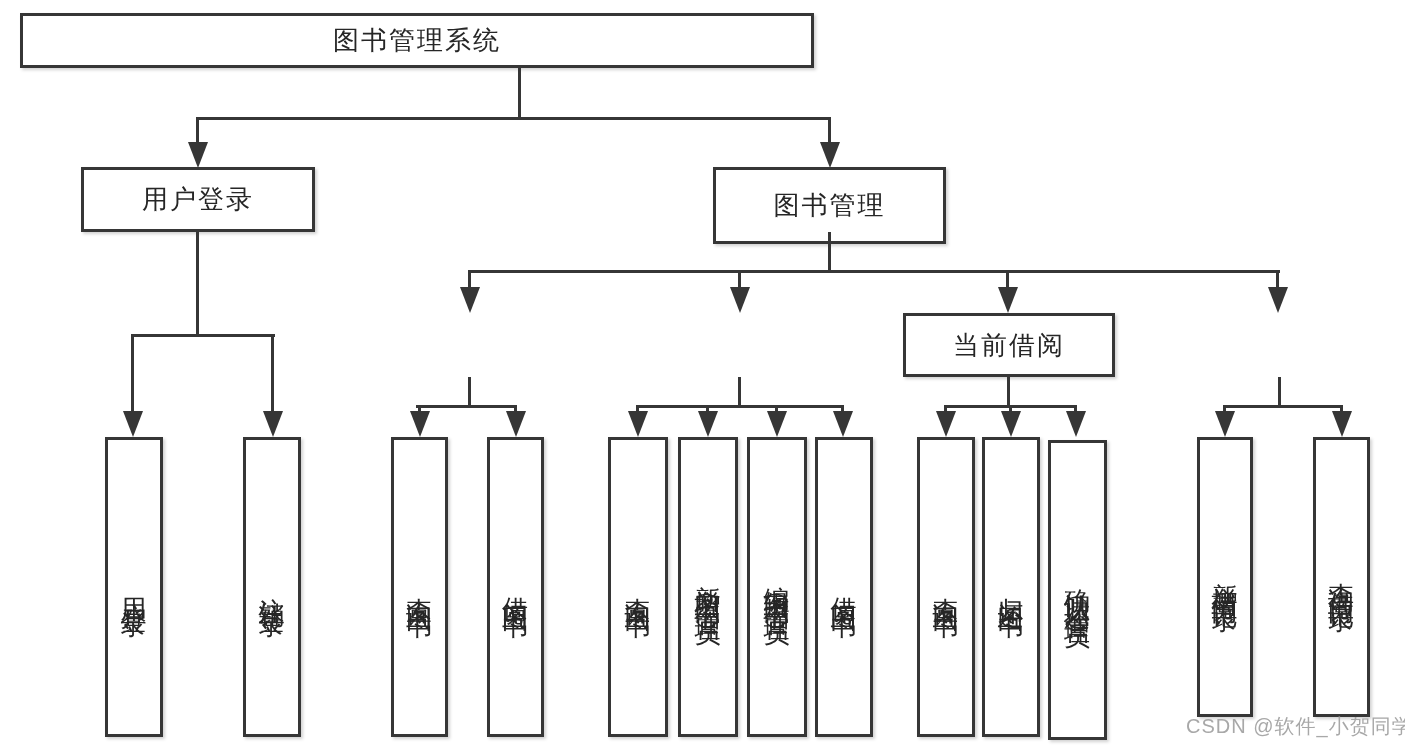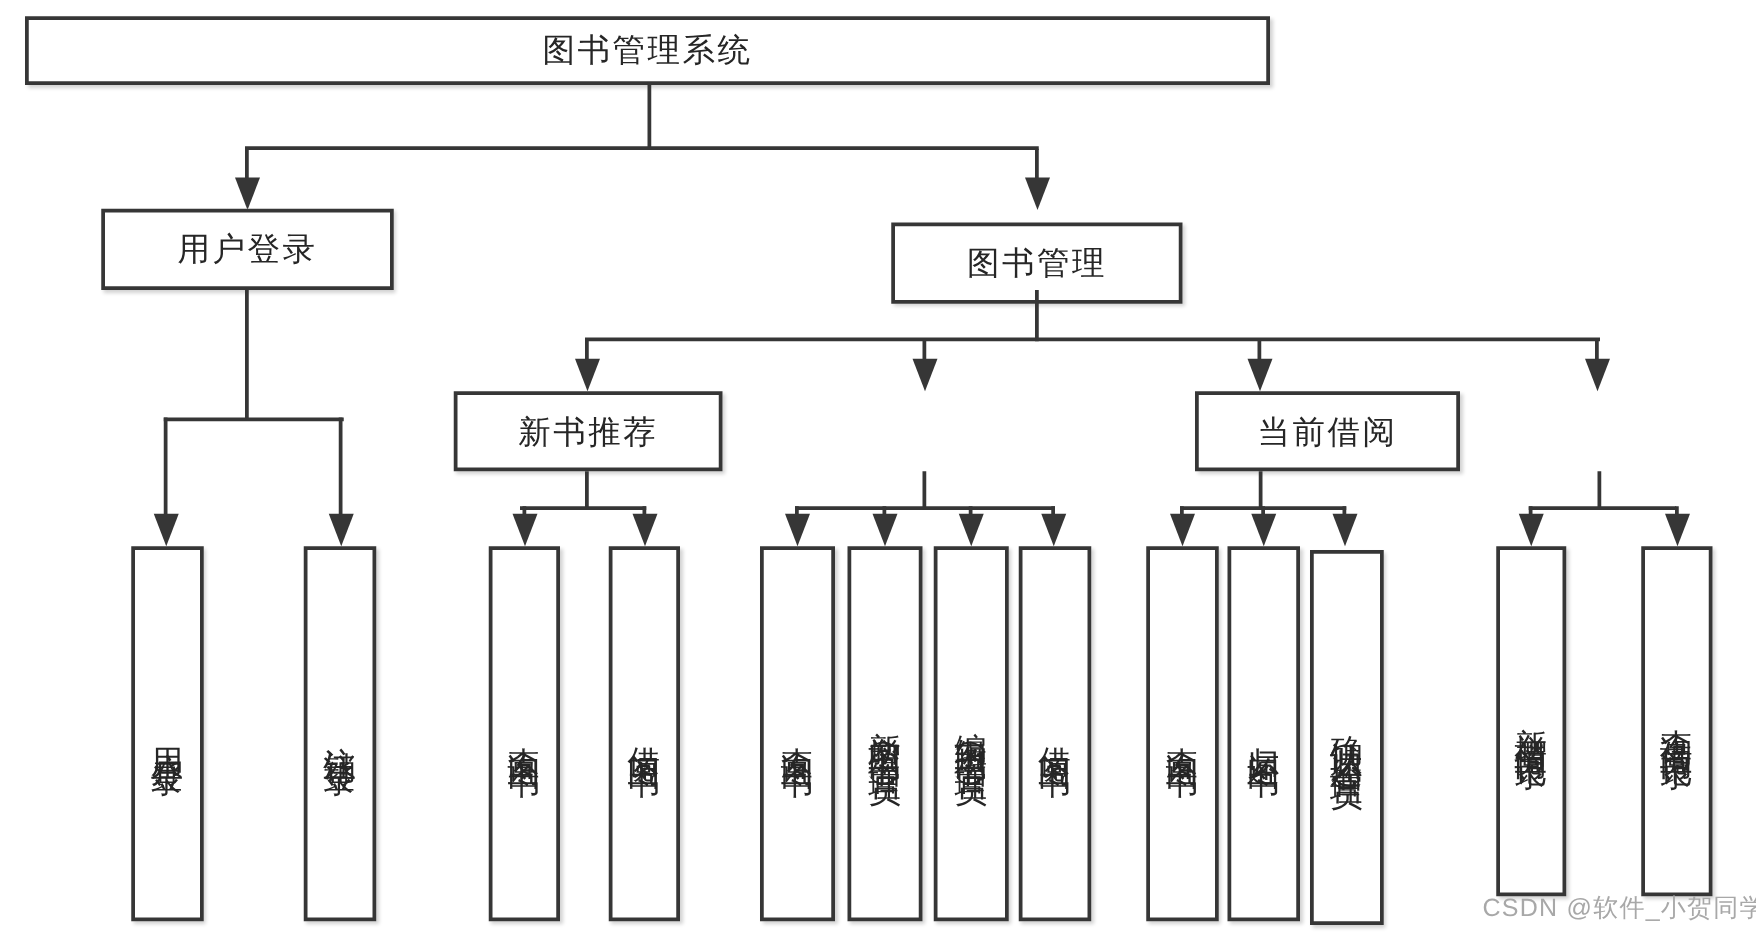--- a/index.html
+++ b/index.html
@@ -33,35 +33,35 @@
   .watermark{
     position:absolute;left:1186px;top:713px;
     font-size:20px;color:#a8a8a8;letter-spacing:1px;white-space:nowrap;
   }
 </style>
 </head>
 <body>
 
 <div class="canvas">
 
-  <div class="hbox" style="left:20px;top:13px;width:996px;height:55px">
+  <div class="hbox" style="left:20px;top:13px;width:794px;height:55px">
     <span>图书管理系统</span>
   </div>
 
   <div class="vline" style="left:518px;top:66px;height:53px"></div>
   <div class="hline" style="left:196px;top:117px;width:635px"></div>
   <div class="vline" style="left:196px;top:119px;height:26px"></div>
   <div class="arrow" style="left:188px;top:142px"></div>
   <div class="vline" style="left:828px;top:119px;height:26px"></div>
   <div class="arrow" style="left:820px;top:142px"></div>
 
   <div class="hbox" style="left:81px;top:167px;width:234px;height:65px">
     <span>用户登录</span>
   </div>
-  <div class="hbox" style="left:713px;top:178px;width:233px;height:65px">
+  <div class="hbox" style="left:713px;top:167px;width:233px;height:77px">
     <span>图书管理</span>
   </div>
 
   <div class="vline" style="left:196px;top:232px;height:104px"></div>
   <div class="hline" style="left:131px;top:334px;width:144px"></div>
   <div class="vline" style="left:131px;top:334px;height:78px"></div>
   <div class="arrow" style="left:123px;top:411px"></div>
   <div class="vline" style="left:271px;top:334px;height:78px"></div>
   <div class="arrow" style="left:263px;top:411px"></div>
 
@@ -69,24 +69,21 @@
   <div class="hline" style="left:468px;top:270px;width:812px"></div>
   <div class="vline" style="left:468px;top:272px;height:16px"></div>
   <div class="arrow" style="left:460px;top:287px"></div>
   <div class="vline" style="left:738px;top:272px;height:16px"></div>
   <div class="arrow" style="left:730px;top:287px"></div>
   <div class="vline" style="left:1006px;top:272px;height:16px"></div>
   <div class="arrow" style="left:998px;top:287px"></div>
   <div class="vline" style="left:1276px;top:272px;height:16px"></div>
   <div class="arrow" style="left:1268px;top:287px"></div>
 
-  <div class="hbox" style="left:363px;top:313px;width:215px;height:64px">
-    <span>新书推荐</span>
-  </div>
-  <div class="hbox" style="left:956px;top:313px;width:212px;height:64px">
+  <div class="hbox" style="left:903px;top:313px;width:212px;height:64px">
     <span>当前借阅</span>
   </div>
 
   <div class="vline" style="left:468px;top:377px;height:31px"></div>
   <div class="hline" style="left:416px;top:405px;width:101px"></div>
   <div class="vline" style="left:418px;top:405px;height:8px"></div>
   <div class="arrow" style="left:410px;top:411px"></div>
   <div class="vline" style="left:514px;top:405px;height:8px"></div>
   <div class="arrow" style="left:506px;top:411px"></div>
 

